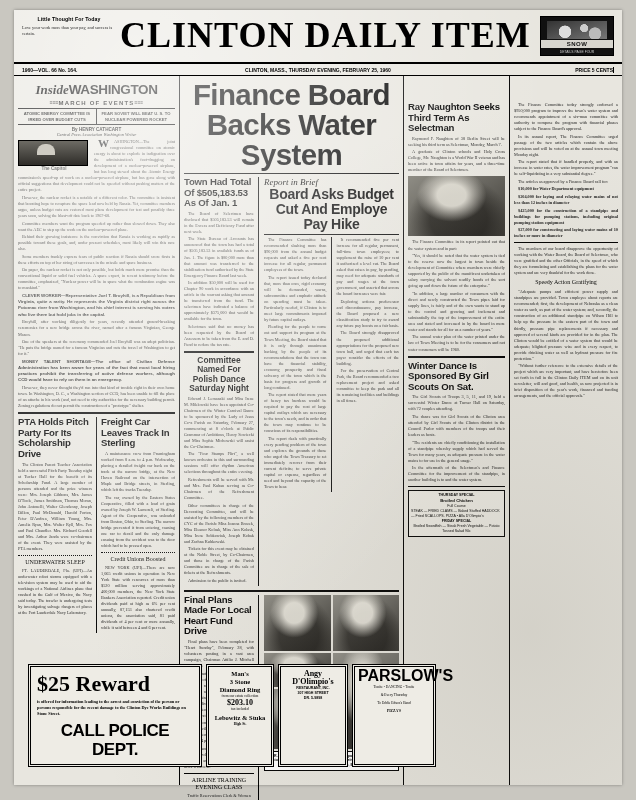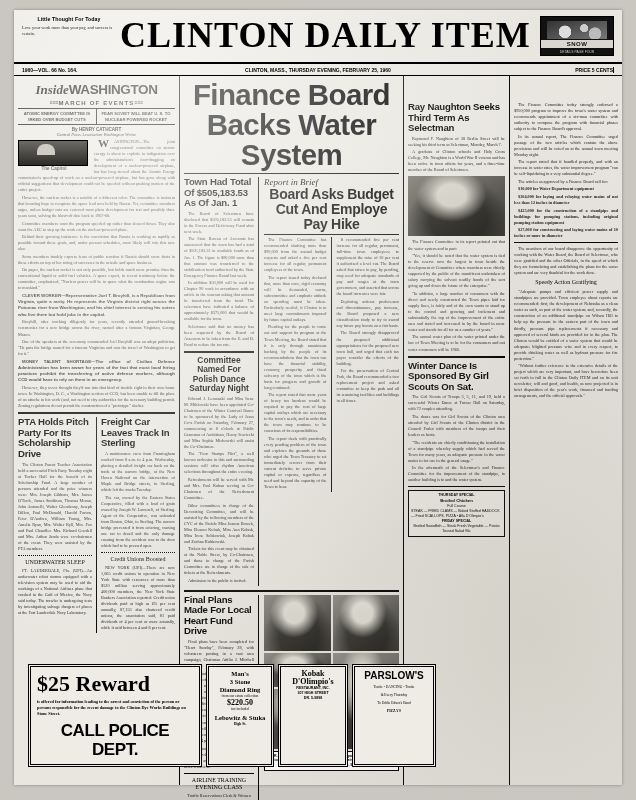--- a/index.html
+++ b/index.html
@@ -338,37 +338,37 @@
         <div class="police" style="text-align:center">CALL POLICE DEPT.</div>
       </div>
     </div>
 
 
     <div class="ad dbl serif" style="width:68px;">
       <div class="ad-m serif">Man's</div>
       <div class="ad-m serif">3 Stone</div>
       <div class="ad-m serif">Diamond Ring</div>
       <div class="ad-xs">from our estate collection</div>
-      <div class="ad-m serif" style="font-size:8px">$220.50</div>
+      <div class="ad-m serif" style="font-size:8px">$203.10</div>
       <div class="ad-xs">tax included</div>
       <div class="ad-m serif" style="margin-top:2px">Lebowitz &amp; Stuka</div>
       <div class="ad-xs" style="font-weight:bold">High St.</div>
     </div>
 
 
     <div class="ad dbl" style="width:70px;">
-      <div class="ad-m serif" style="font-size:8px">Kobak D'Olimpio's</div>
+      <div class="ad-m serif" style="font-size:8px">Angy D'Olimpio's</div>
       <div class="ad-xs" style="font-weight:bold">RESTAURANT, INC.</div>
       <div class="ad-xs" style="font-weight:bold">307 HIGH STREET</div>
       <div class="ad-xs" style="font-weight:bold">DR. 5-9898</div>
     </div>
 
 
     <div class="ad dbl" style="width:84px;">
-      <div class="ad-h" style="font-size:10px">PARSLOW'S</div>
+      <div class="ad-h" style="font-size:16px">PARSLOW'S</div>
       <div class="ad-xs serif" style="margin-top:4px">Tonite - DANCING - Tonite</div>
       <div class="ad-xs serif" style="margin-top:3px">&amp; Every Thursday</div>
       <div class="ad-xs serif" style="margin-top:3px">To Eddie Edson's Band</div>
       <div class="ad-xs serif" style="margin-top:3px;font-weight:bold">PIZZA'S</div>
     </div>
   </div>
 
  </div>
 </div>
 

